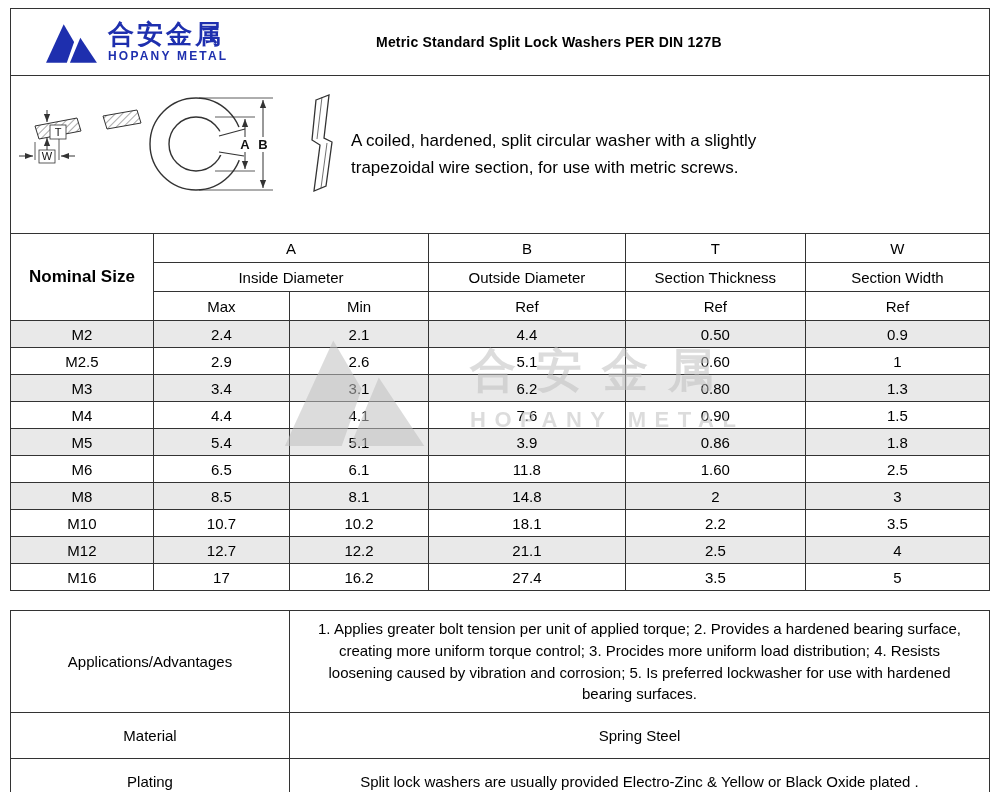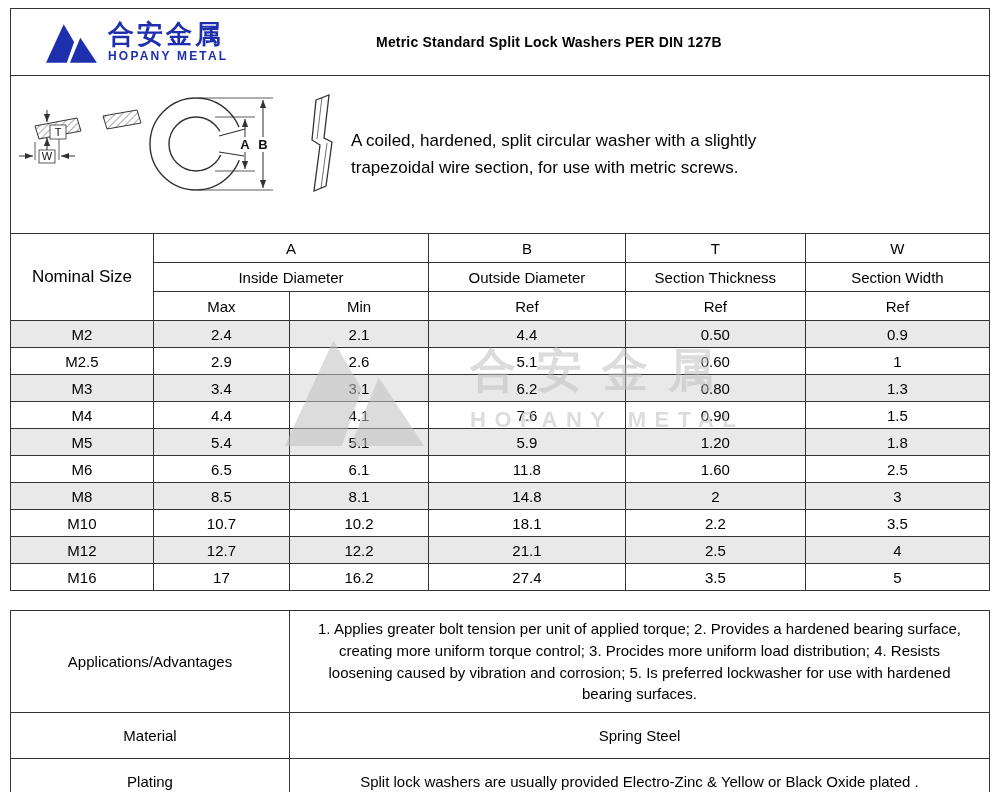--- a/index.html
+++ b/index.html
@@ -24,21 +24,21 @@
   .logo-en{font-size:12px;font-weight:bold;color:var(--brand-blue);letter-spacing:2.2px;margin-top:2px;}
   .title{position:absolute;left:55%;transform:translateX(-50%);font-size:14px;font-weight:bold;white-space:nowrap;letter-spacing:.2px;}
   .diagram{height:157px;display:flex;align-items:center;}
   .drawings{width:340px;height:157px;flex:none;}
   .desc{flex:1;font-size:17px;line-height:1.55;padding-right:34px;}
   
   table{border-collapse:collapse;width:100%;table-layout:fixed;}
   .spec{margin-top:-1px;}
   .spec td{border:1px solid var(--line);text-align:center;font-size:15px;padding:3px 2px;height:20px;vertical-align:middle;}
   .spec thead td{height:22px;}
-  .spec td.nominal{font-size:17px;}
+  .spec td.nominal{font-size:17px;font-weight:bold;}
   .spec tbody tr:nth-child(odd) td{background:var(--row-shade);}
   
   .wm{position:absolute;top:332px;left:282px;display:flex;align-items:center;gap:40px;
       opacity:.55;pointer-events:none;z-index:4;}
   .wm-text{display:flex;flex-direction:column;align-items:flex-start;}
   .wm-cn{font-size:46px;font-weight:bold;letter-spacing:20px;color:var(--wm-gray);line-height:1.1;}
   .wm-en{font-size:22px;font-weight:bold;letter-spacing:8.5px;color:var(--wm-gray);margin-top:12px;}
   
   .info{margin-top:19px;}
   .info td{border:1px solid var(--line);text-align:center;font-size:15px;padding:12px 10px;vertical-align:middle;}
@@ -188,22 +188,22 @@
           <td>4.4</td>
           <td>4.1</td>
           <td>7.6</td>
           <td>0.90</td>
           <td>1.5</td>
         </tr>
         <tr>
           <td>M5</td>
           <td>5.4</td>
           <td>5.1</td>
-          <td>5.9</td>
-          <td>1.20</td>
+          <td>3.9</td>
+          <td>0.86</td>
           <td>1.8</td>
         </tr>
         <tr>
           <td>M6</td>
           <td>6.5</td>
           <td>6.1</td>
           <td>11.8</td>
           <td>1.60</td>
           <td>2.5</td>
         </tr>

